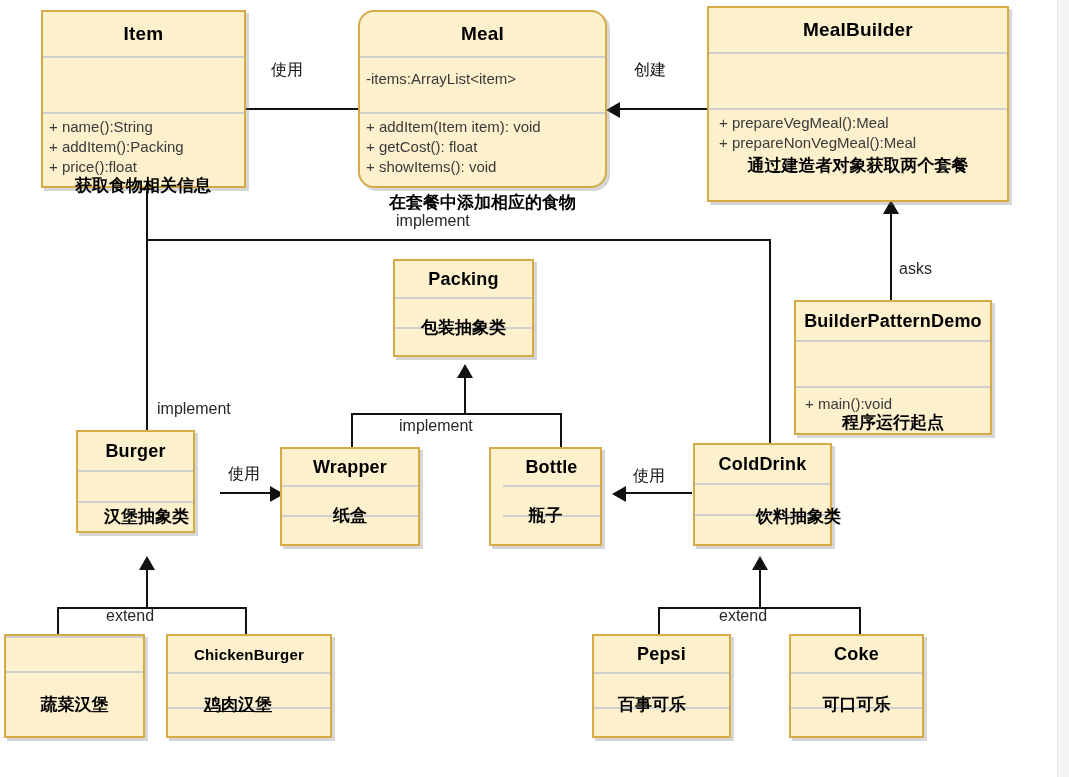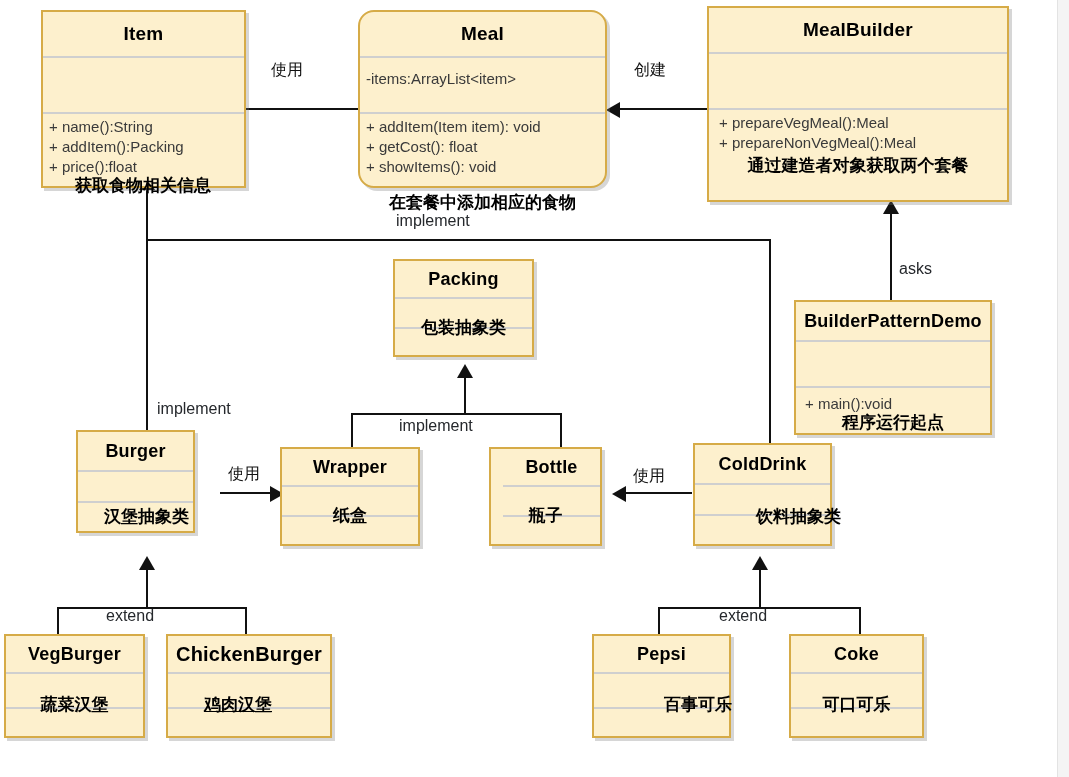--- a/index.html
+++ b/index.html
@@ -210,45 +210,44 @@
   <div class="uml" style="left:693px;top:443px;width:139px;height:103px;">
     <div class="hd" style="height:38px;font-size:18px;">ColdDrink</div>
     <div class="sep"></div>
     <div class="sec" style="height:29px;"></div>
     <div class="sep"></div>
     <div class="sec" style="height:30px;"></div>
   </div>
   <div class="cn" style="left:693px;top:505px;width:139px;margin-left:36px;">饮料抽象类</div>
 
   <div class="uml" style="left:4px;top:634px;width:141px;height:104px;">
-    <div class="hd" style="height:36px;font-size:18px;">VegBurger</div>
     <div class="sep"></div>
     <div class="sec" style="height:33px;"></div>
     <div class="sep"></div>
     <div class="sec" style="height:29px;"></div>
   </div>
   <div class="cn" style="left:4px;top:693px;width:141px;">蔬菜汉堡</div>
 
   <div class="uml" style="left:166px;top:634px;width:166px;height:104px;">
-    <div class="hd" style="height:36px;font-size:20px;">ChickenBurger</div>
+    <div class="hd" style="height:36px;font-size:15px;">ChickenBurger</div>
     <div class="sep"></div>
     <div class="sec" style="height:33px;"></div>
     <div class="sep"></div>
     <div class="sec" style="height:29px;"></div>
   </div>
   <div class="cn" style="left:166px;top:693px;width:144px;text-decoration:underline;">鸡肉汉堡</div>
 
   <div class="uml" style="left:592px;top:634px;width:139px;height:104px;">
     <div class="hd" style="height:36px;font-size:18px;">Pepsi</div>
     <div class="sep"></div>
     <div class="sec" style="height:33px;"></div>
     <div class="sep"></div>
     <div class="sec" style="height:29px;"></div>
   </div>
-  <div class="cn" style="left:612px;top:693px;width:120px;text-align:right;">百事可乐</div>
+  <div class="cn" style="left:592px;top:693px;width:120px;">百事可乐</div>
 
   <div class="uml" style="left:789px;top:634px;width:135px;height:104px;">
     <div class="hd" style="height:36px;font-size:18px;">Coke</div>
     <div class="sep"></div>
     <div class="sec" style="height:33px;"></div>
     <div class="sep"></div>
     <div class="sec" style="height:29px;"></div>
   </div>
   <div class="cn" style="left:789px;top:693px;width:135px;">可口可乐</div>
 

